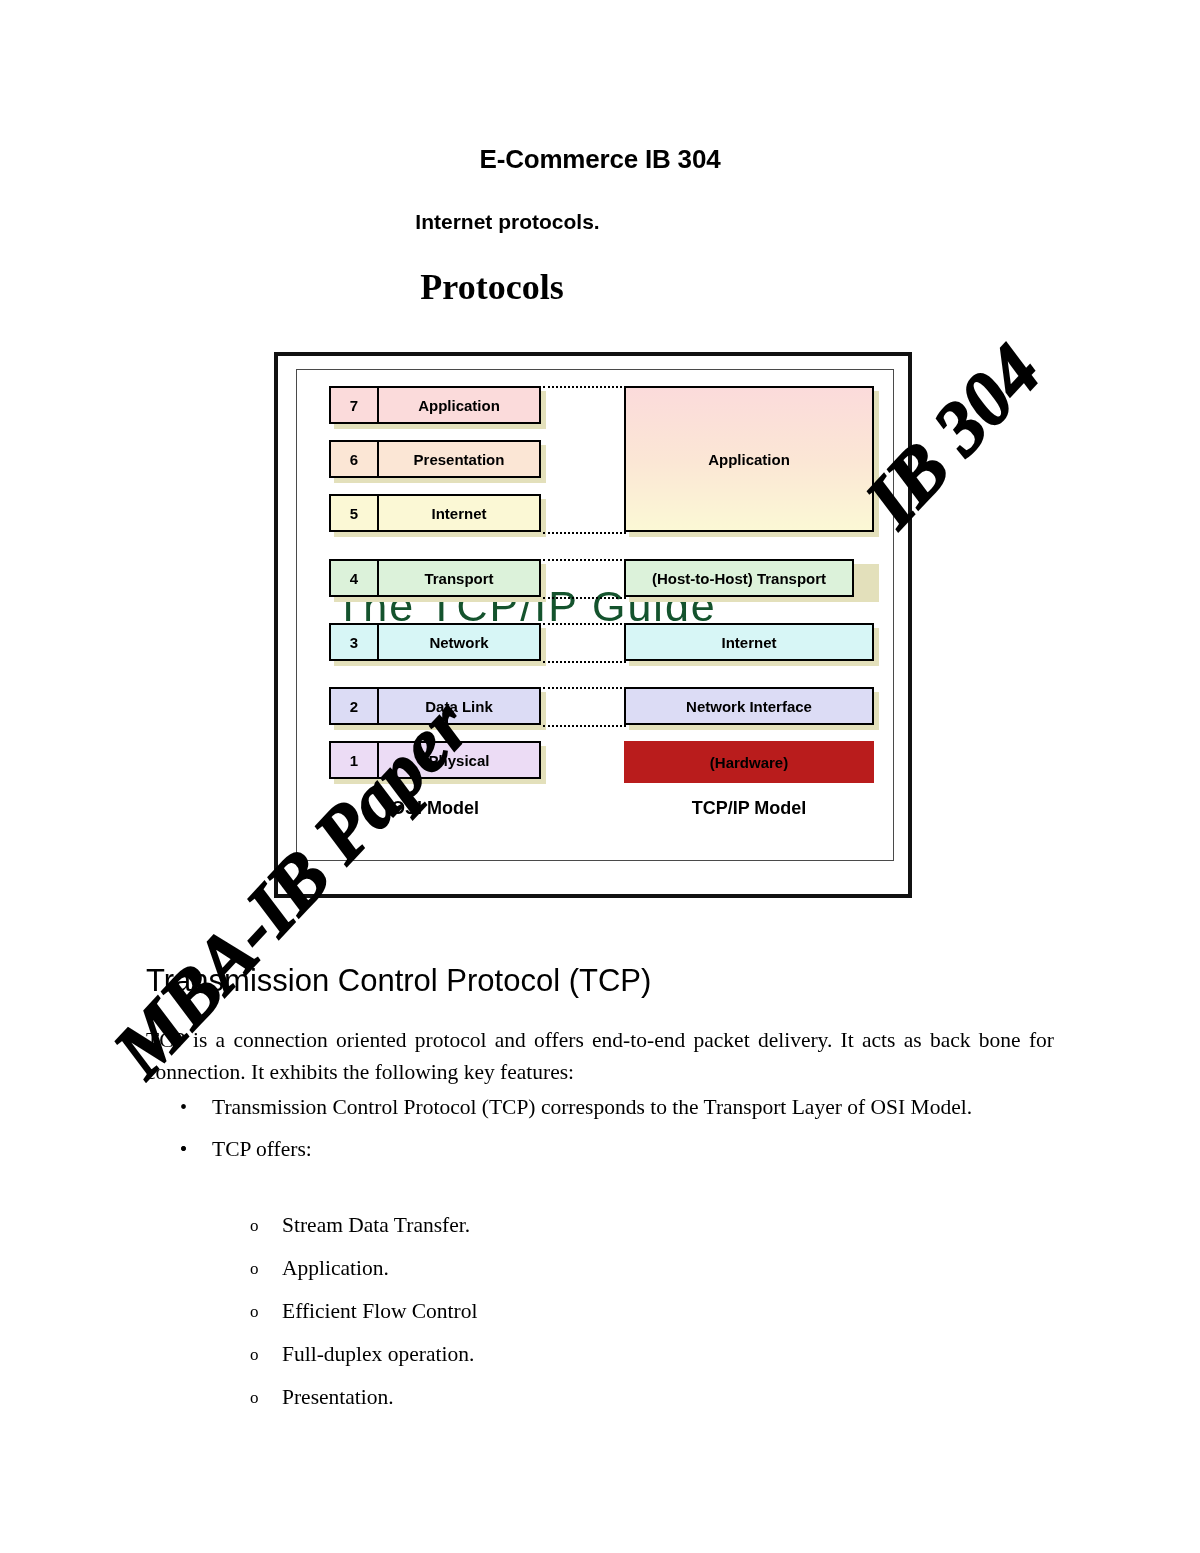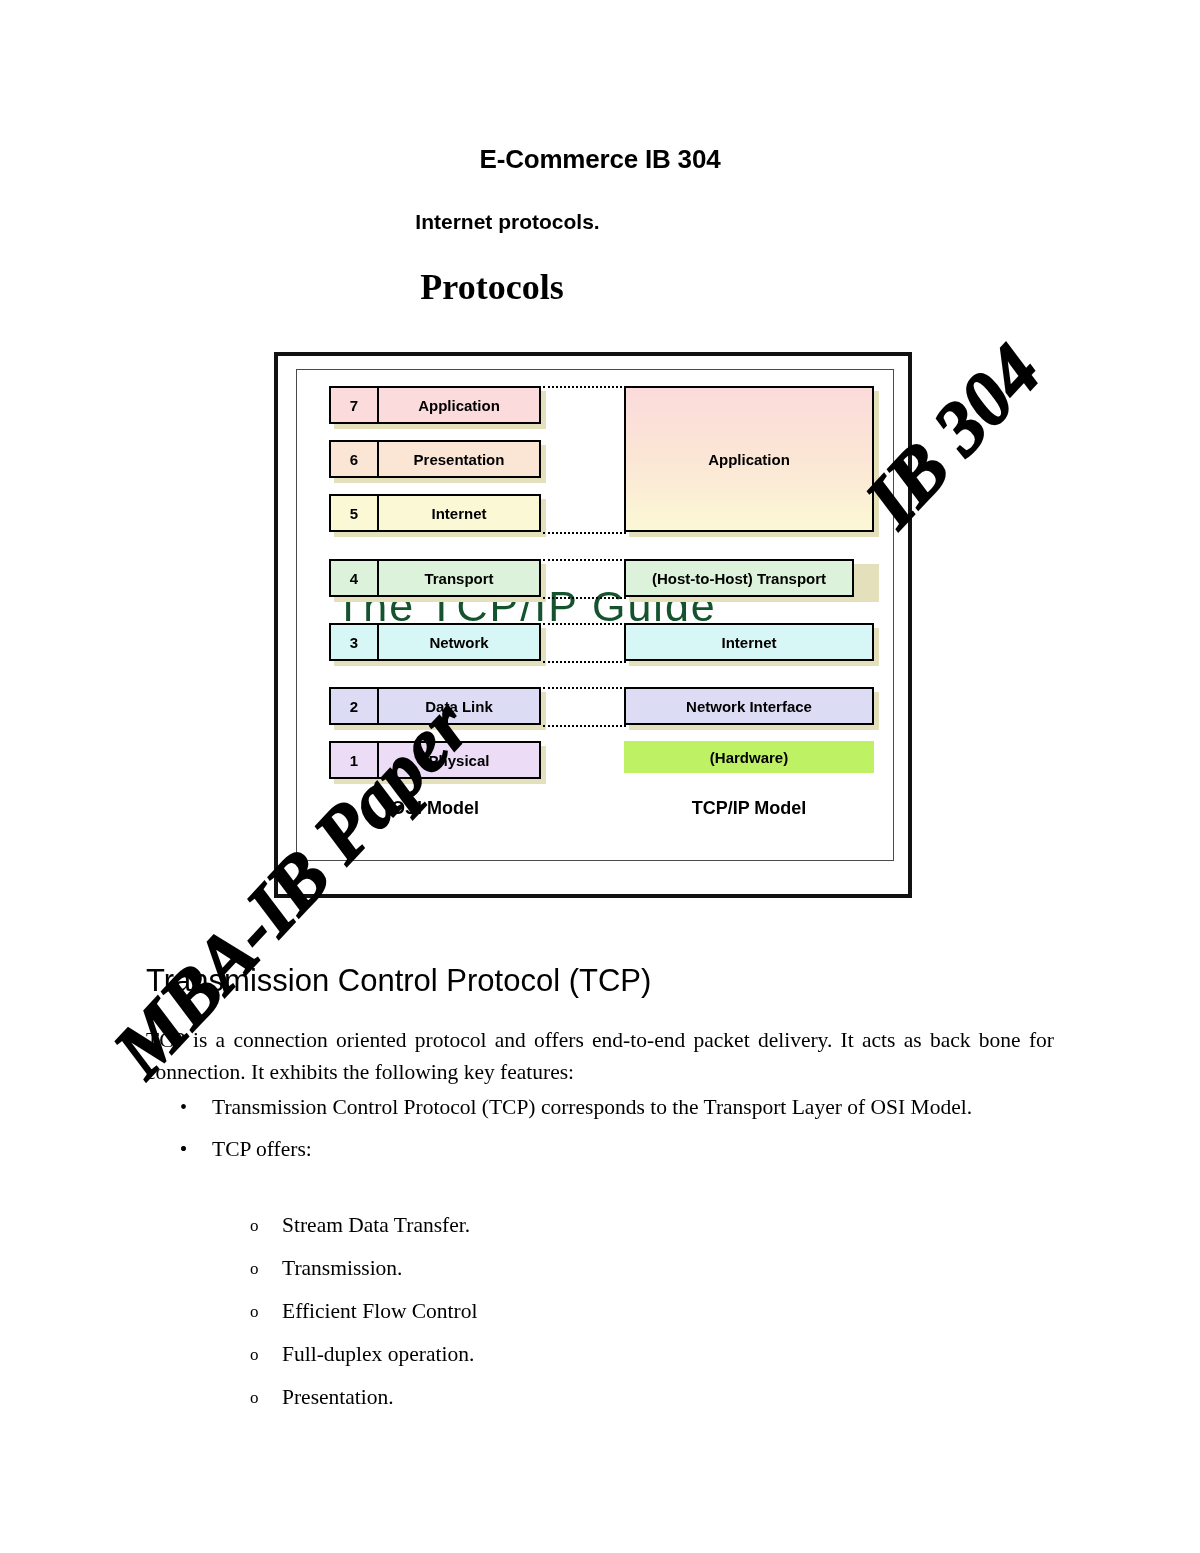--- a/index.html
+++ b/index.html
@@ -347,21 +347,21 @@
           </div>
           <div class="tcp-row" style="top: 317px; width: 250px; height: 38px;">
             <div class="tcp-shadow" style="width: 250px; height: 38px;"></div>
             <div class="tcp-box" style="width: 250px; height: 38px; background: rgb(220, 220, 245);">Network Interface</div>
           </div>
           <div class="tcp-row" style="top: 253px; width: 250px; height: 38px;">
             <div class="tcp-shadow" style="width: 250px; height: 38px;"></div>
             <div class="tcp-box" style="width: 250px; height: 38px; background: rgb(215, 246, 246);">Internet</div>
           </div>
           <div class="tcp-row" style="top: 371px; width: 250px; height: 38px;">
-            <div class="tcp-box noborder" style="width: 250px; height: 32px; background: #bef264;">(Hardware)</div>
+            <div class="tcp-box noborder" style="width: 250px; height: 42px; background: #b91c1c;">(Hardware)</div>
           </div>
           <div class="dotline" style="top: 16px; left: 246px; width: 83px;"></div>
           <div class="dotline" style="top: 162px; left: 246px; width: 83px;"></div>
           <div class="dotline" style="top: 189px; left: 246px; width: 83px;"></div>
           <div class="dotline" style="top: 227px; left: 246px; width: 83px;"></div>
           <div class="dotline" style="top: 253px; left: 246px; width: 83px;"></div>
           <div class="dotline" style="top: 291px; left: 246px; width: 83px;"></div>
           <div class="dotline" style="top: 317px; left: 246px; width: 83px;"></div>
           <div class="dotline" style="top: 355px; left: 246px; width: 83px;"></div>
           <div class="model-label" style="left: 32px; top: 428px; width: 212px;">OSI Model</div>
@@ -375,21 +375,21 @@
   <div class="para">TCP is a connection oriented protocol and offers end-to-end packet delivery. It acts as back bone for connection. It exhibits the following key features:</div>
 
   <div class="bullets" id="bullet-list">
       <div class="bullet-item"><span class="marker">•</span><span>Transmission Control Protocol (TCP) corresponds to the Transport Layer of OSI Model.</span></div>
       <div class="bullet-item"><span class="marker">•</span></div>
       <div class="bullet-item"><span class="marker">•</span><span>TCP offers:</span></div>
     </div>
 
   <div class="subbullets" id="sub-bullet-list">
       <div class="sub-item"><span class="marker">o</span><span>Stream Data Transfer.</span></div>
-      <div class="sub-item"><span class="marker">o</span><span>Transmission.</span></div>
+      <div class="sub-item"><span class="marker">o</span><span>Application.</span></div>
       <div class="sub-item"><span class="marker">o</span><span>Efficient Flow Control</span></div>
       <div class="sub-item"><span class="marker">o</span><span>Full-duplex operation.</span></div>
       <div class="sub-item"><span class="marker">o</span><span>Presentation.</span></div>
     </div>
 
   <div class="wm-diagonal">MBA-IB Paper</div>
   <div class="wm-corner">IB 304</div>
 
 </div>
 

